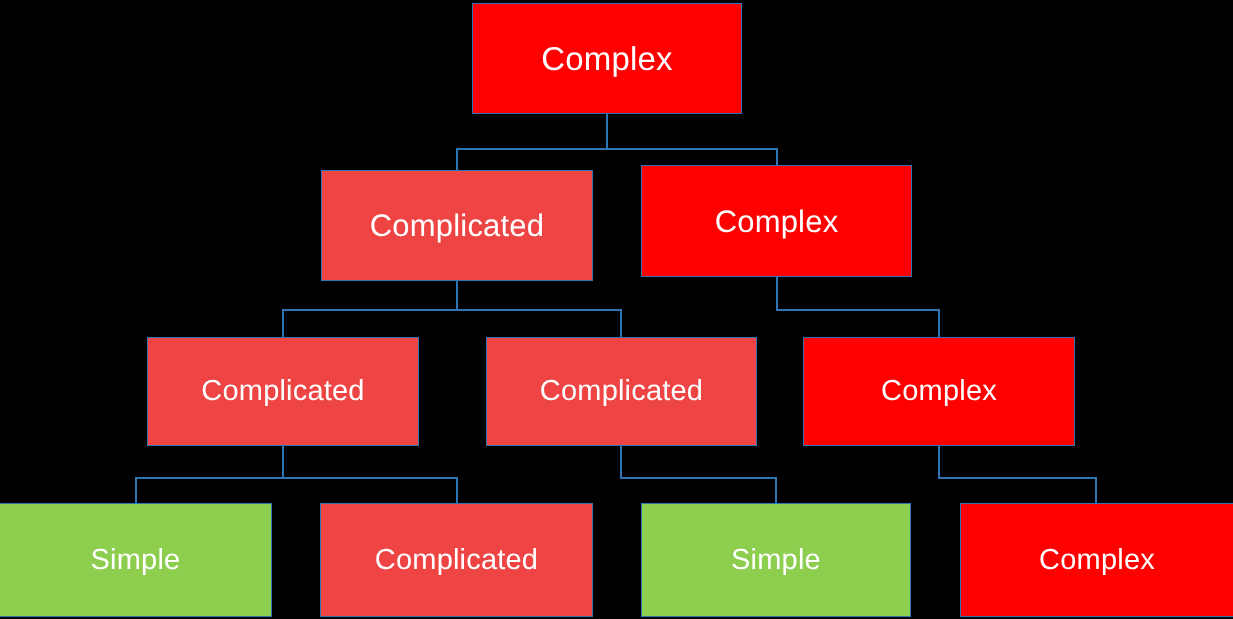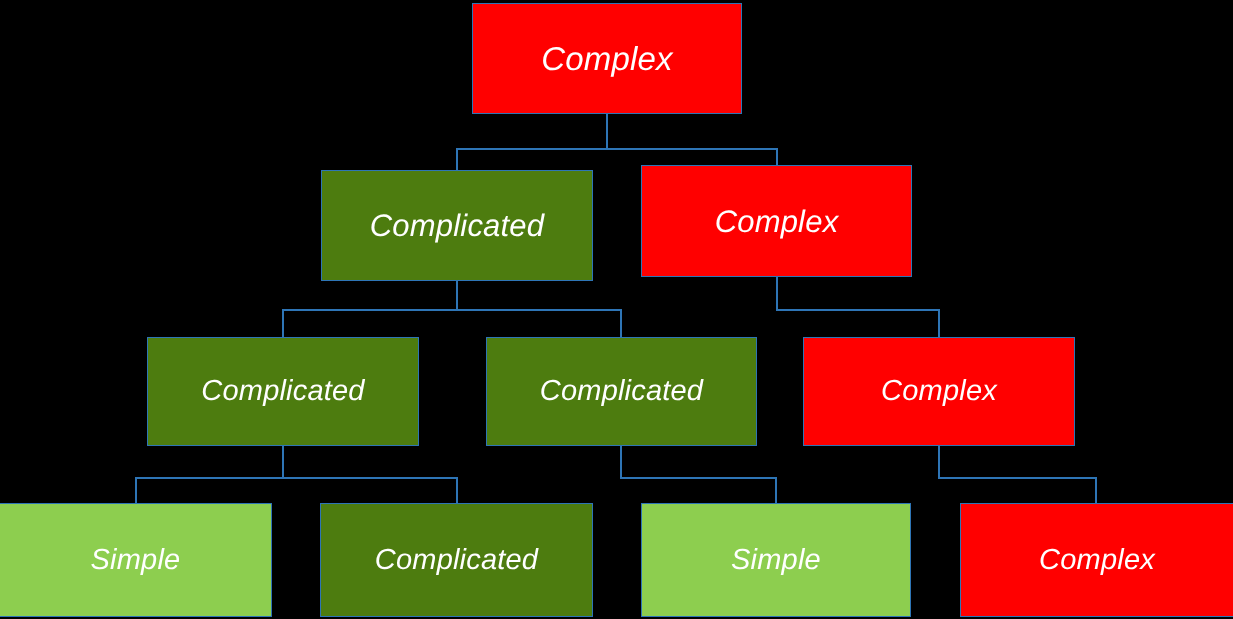--- a/index.html
+++ b/index.html
@@ -29,28 +29,27 @@
     box-sizing: border-box;
     border: 1px solid #2E75B6;
     display: flex;
     align-items: center;
     justify-content: center;
     color: #FFFFFF;
     font-weight: 400;
     letter-spacing: 0.2px;
     white-space: nowrap;
     text-rendering: geometricPrecision;
-    font-style: italic;
   }
   .node .node-label {
     display: block;
     line-height: 1;
   }
   .fill-red   { background: #FF0000; }
-  .fill-blue  { background: #4d7c0f; }
+  .fill-blue  { background: #ef4444; }
   .fill-green { background: #8DCE4F; text-align: center; }
 </style>
 </head>
 <body>
 
 <div id="stage">
 
   <svg id="connector-layer" viewBox="0 0 1233 619" width="1233" height="619" xmlns="http://www.w3.org/2000/svg" shape-rendering="crispEdges">
     <g stroke="#2E75B6" stroke-width="1.6" fill="none">
 

